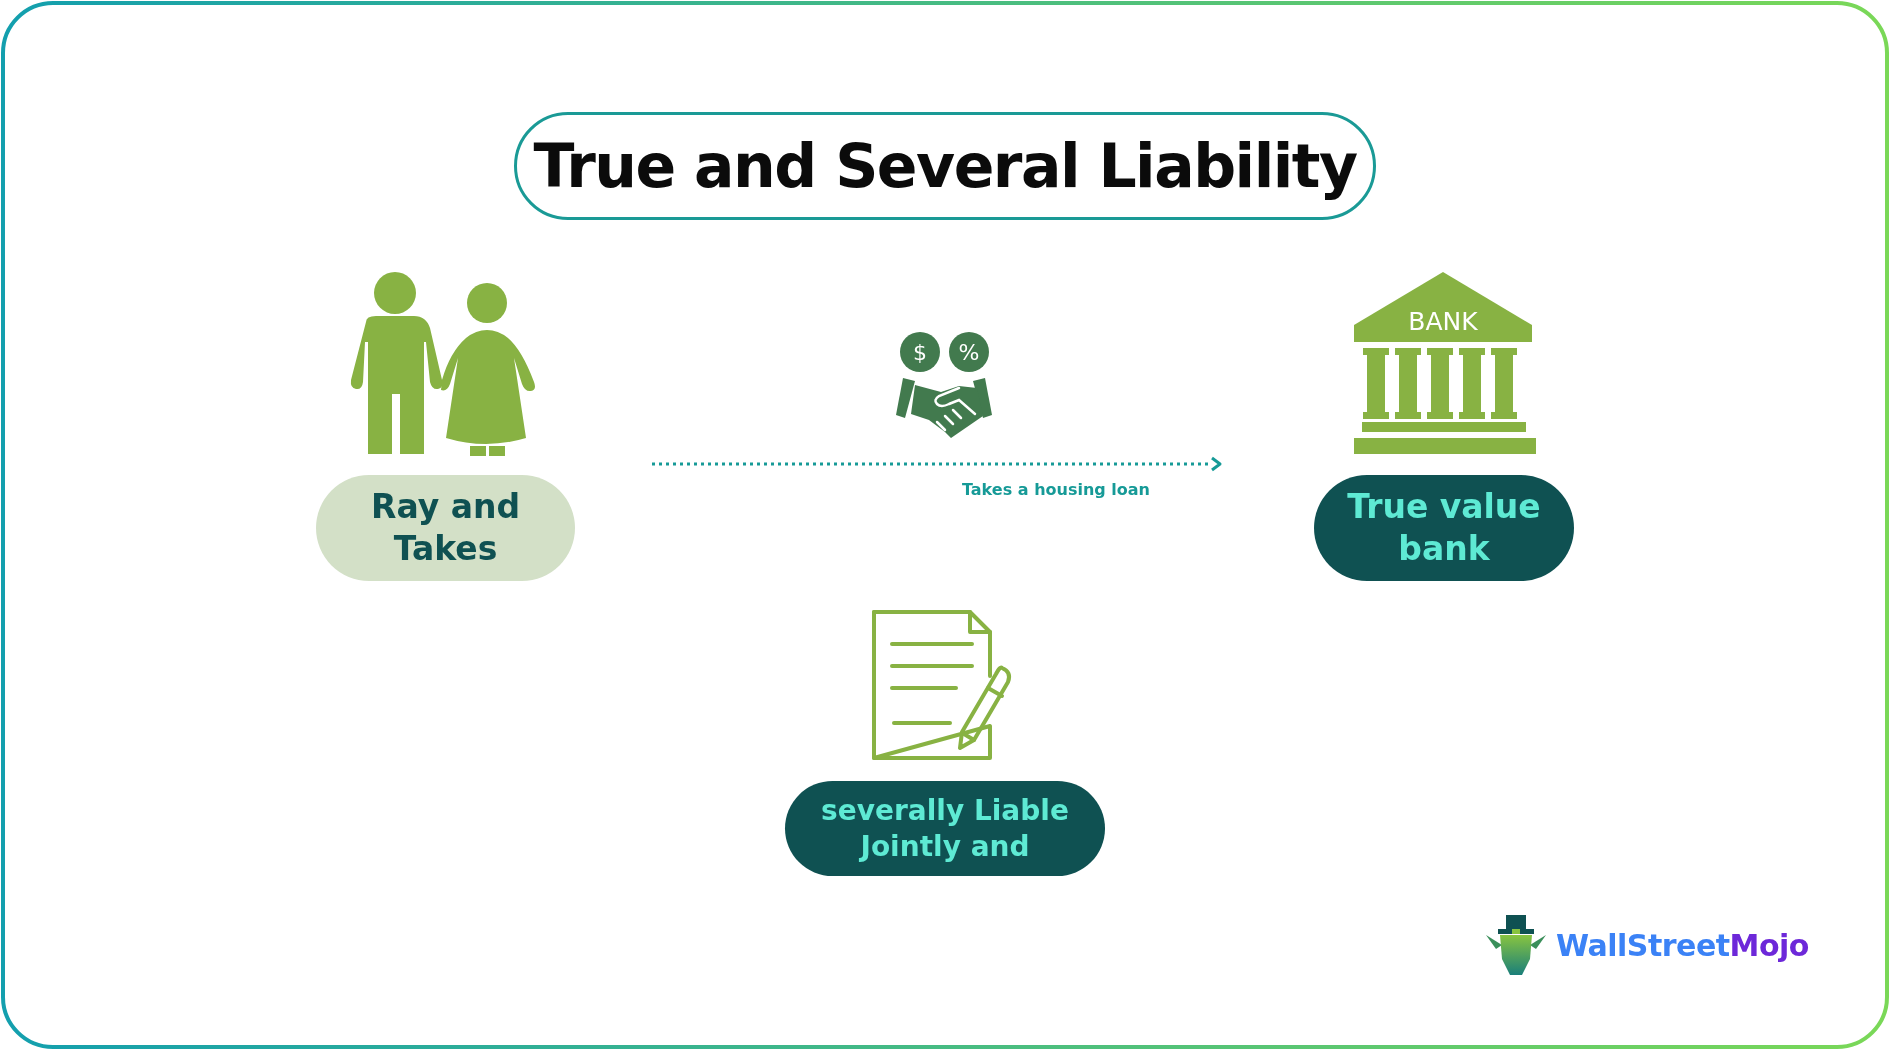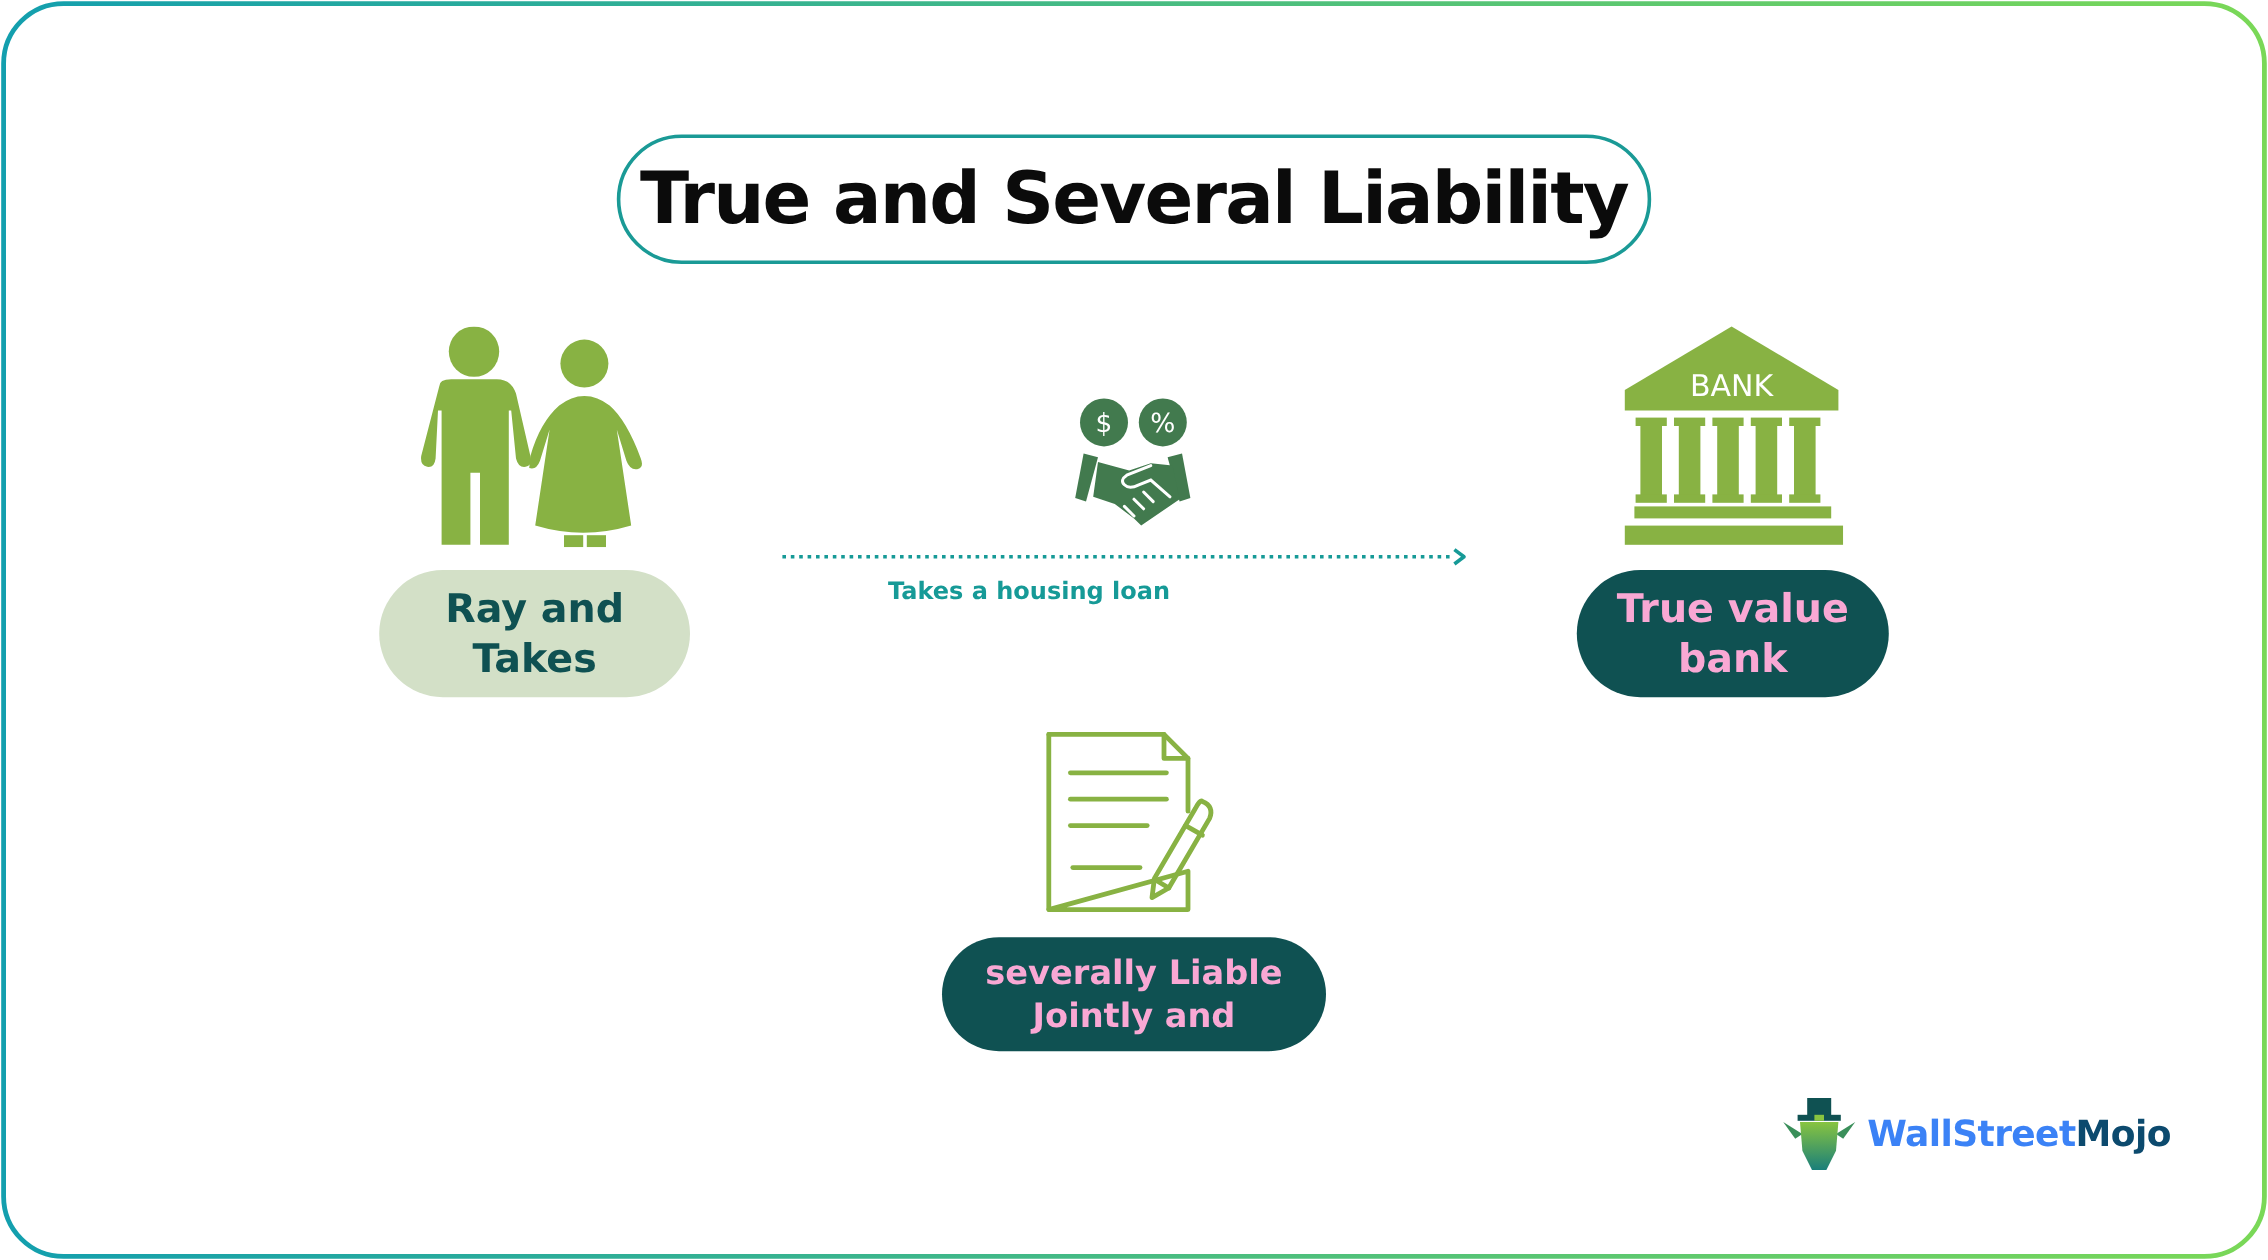--- a/index.html
+++ b/index.html
@@ -6,22 +6,22 @@
   body { width: 1890px; height: 1050px; background: #ffffff; position: relative; overflow: hidden;
          font-family: "DejaVu Sans", "Liberation Sans", sans-serif; }
   .frame { position: absolute; left: 0; top: 0; width: 1890px; height: 1050px; }
   .abs { position: absolute; }
   .title-pill { left: 514px; top: 112px; width: 862px; height: 108px; border: 3px solid #1a9a96; border-radius: 56px;
                 box-sizing: border-box; display: flex; align-items: center; justify-content: center; background: #fff; }
   .title-pill span { font-size: 60px; font-weight: bold; color: #0b0b0b; letter-spacing: -1.5px; }
   .pill { border-radius: 56px; display: flex; align-items: center; justify-content: center; text-align: center;
           font-weight: bold; box-sizing: border-box; line-height: 1.28; }
   .pill-light { background: #d3e0c7; color: #0f5152; }
-  .pill-dark { background: #0f5152; color: #f9a8d4; }
-  .loan-label { left: 740px; top: 480px; width: 410px; text-align: left; color: #169a97; font-size: 20px; font-weight: bold; }
+  .pill-dark { background: #0f5152; color: #5eead4; }
+  .loan-label { left: 740px; top: 480px; width: 410px; text-align: right; color: #169a97; font-size: 16px; font-weight: bold; }
   .logo-text { font-size: 30px; font-weight: bold; letter-spacing: -0.5px; }
 </style>
 </head>
 <body>
 
 <svg class="frame" viewBox="0 0 1890 1050">
   <defs>
     <linearGradient id="frameGrad" x1="0" y1="0" x2="1" y2="0">
       <stop offset="0" stop-color="#139fae"></stop>
       <stop offset="1" stop-color="#7ad857"></stop>
@@ -139,14 +139,14 @@
       </linearGradient>
     </defs>
     <path d="M4 24 L14 38 L20 34 Z" fill="#3a8f5a"></path>
     <path d="M64 24 L54 38 L48 34 Z" fill="#3a8f5a"></path>
     <rect x="24" y="4" width="20" height="16" fill="#0f5152"></rect>
     <rect x="16" y="18" width="36" height="5" fill="#0f5152"></rect>
     <rect x="30" y="18" width="8" height="5" fill="#88c440"></rect>
     <path d="M18 24 L50 24 L48 48 L40 64 L28 64 L20 48 Z" fill="url(#bullGrad)"></path>
   </svg>
   <span class="logo-text" style="color:#3b82f6;margin-left:6px;">WallStreet</span>
-    <span class="logo-text" style="color:#0c4a6e;">Mojo</span>
+    <span class="logo-text" style="color:#6d28d9;">Mojo</span>
 </div>
 
 </body></html>

